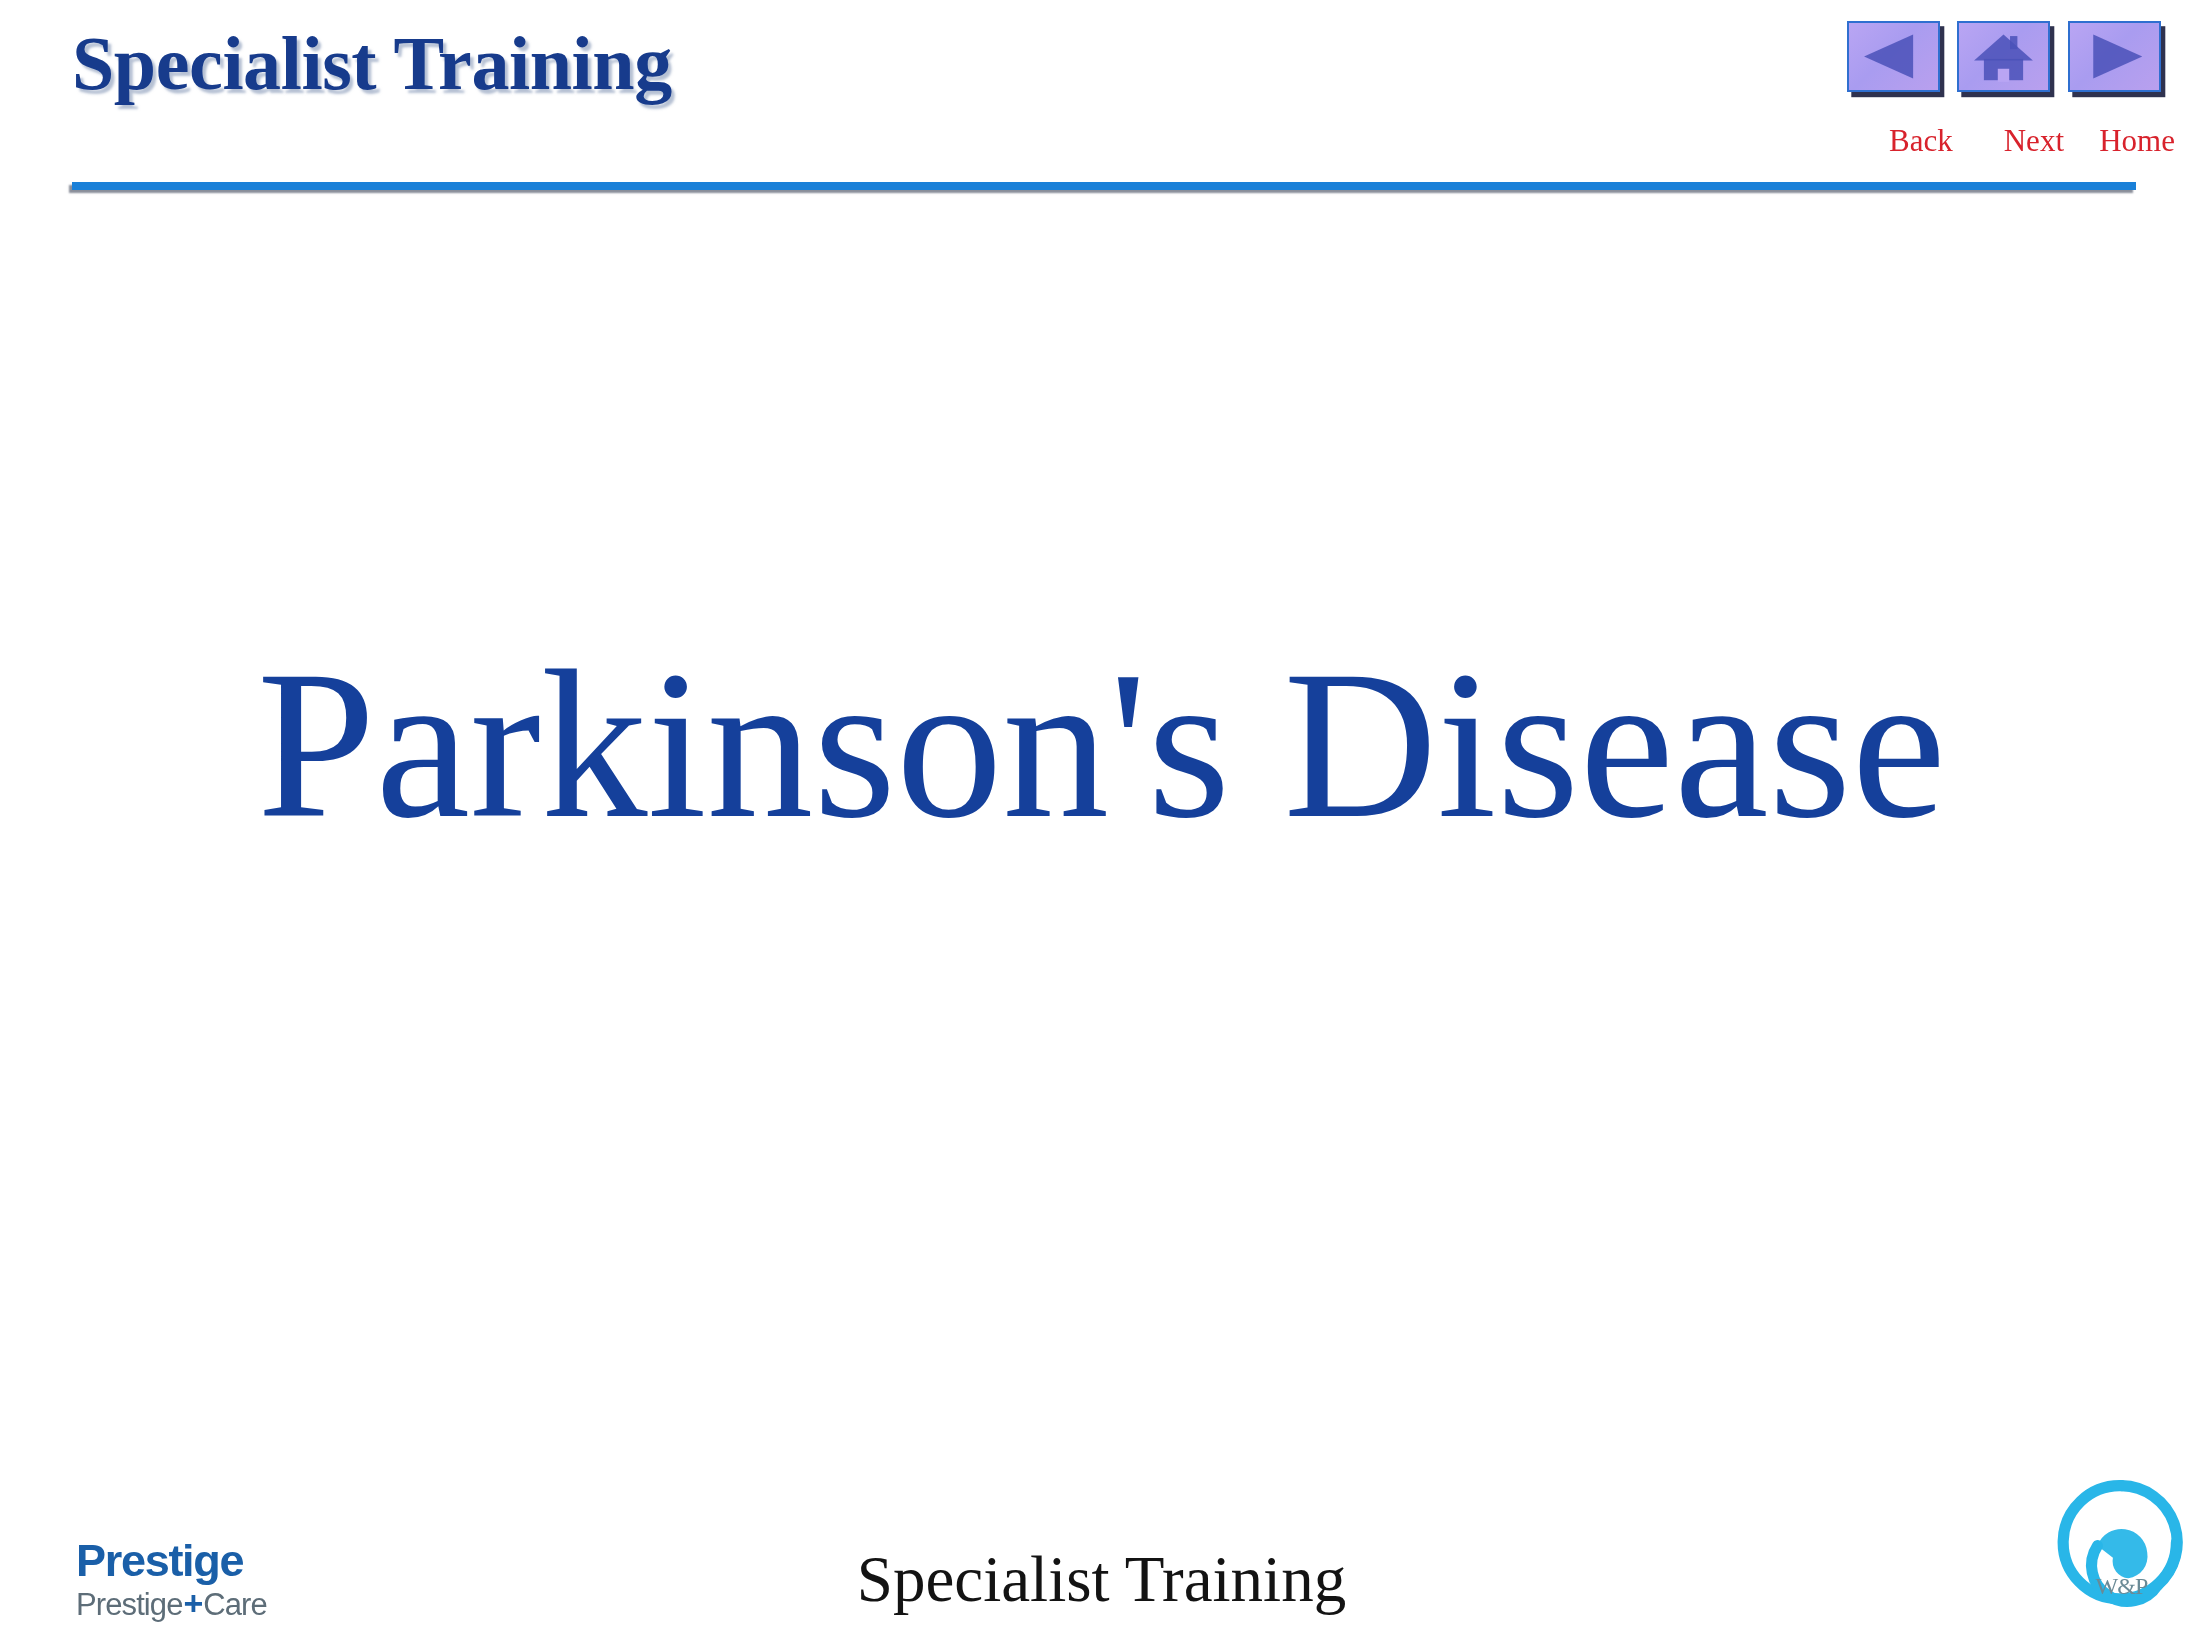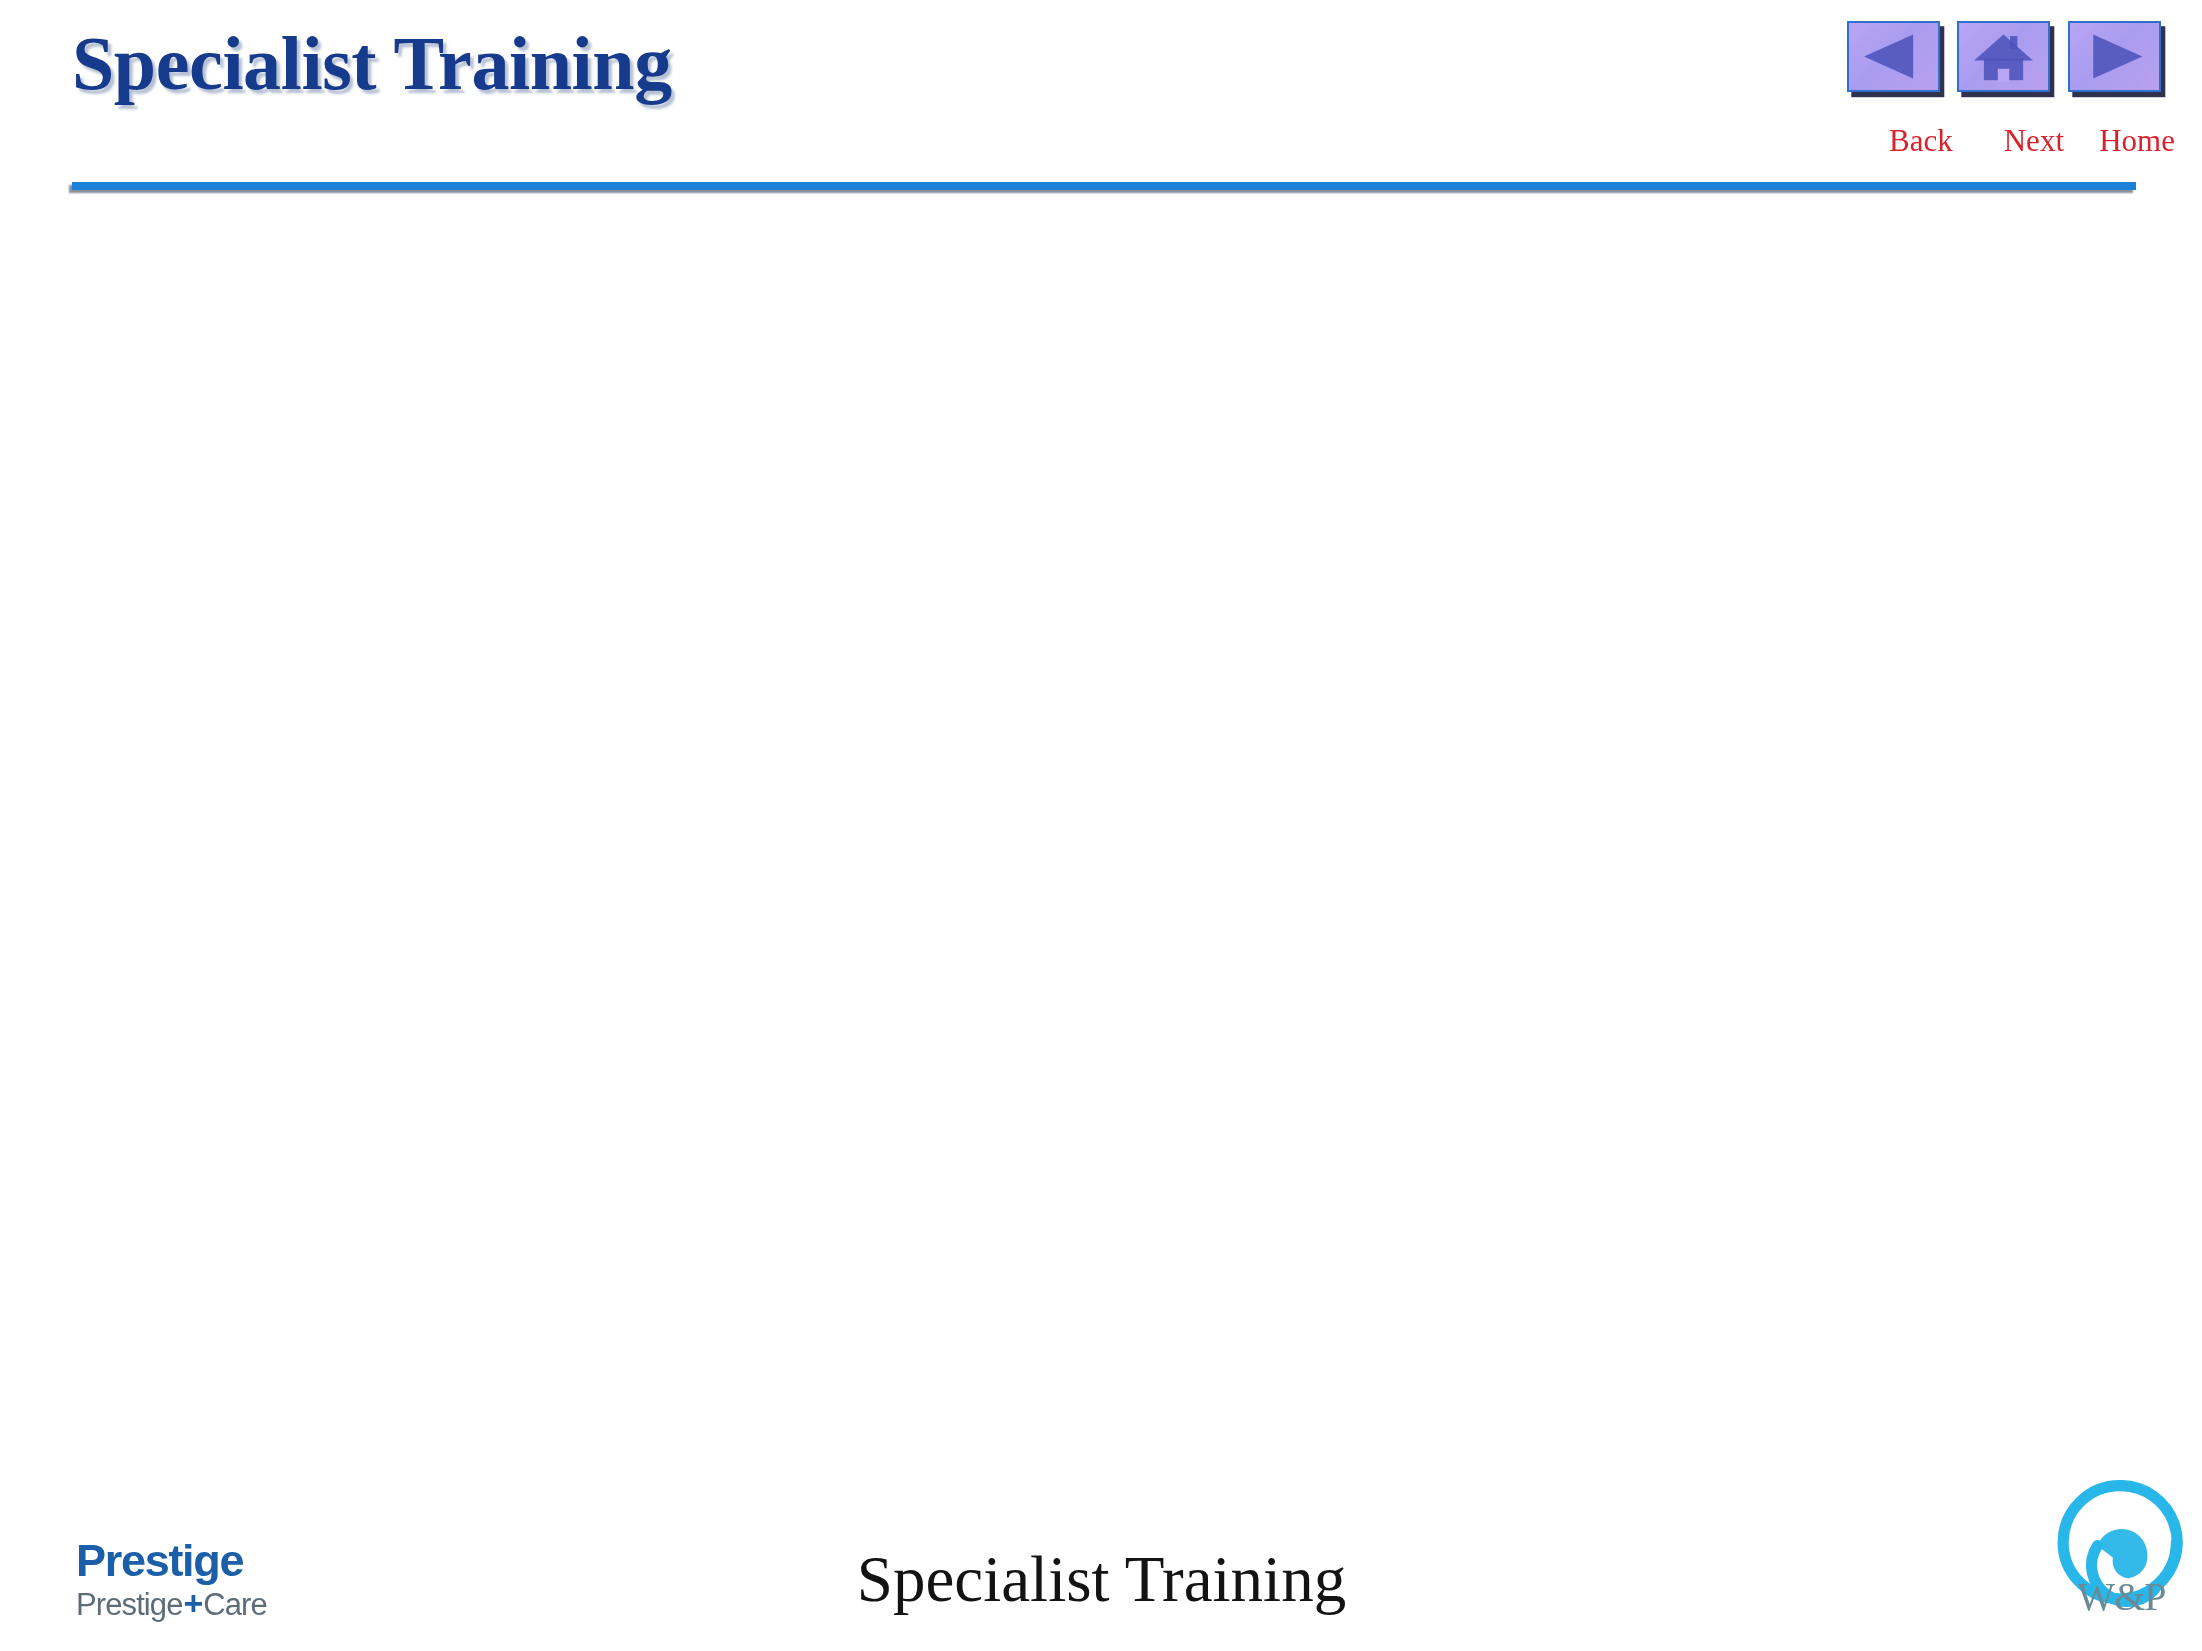--- a/index.html
+++ b/index.html
@@ -157,21 +157,21 @@
     height: 186px;
   }
   .wp-logo svg { display:block; width:100%; height:100%; }
   .wp-text {
     position: absolute;
     left: 0;
     right: 0;
     top: 110px;
     text-align: center;
     font-family: "Liberation Serif", "DejaVu Serif", serif;
-    font-size: 40px;
+    font-size: 24px;
     color: #6a8a96;
     letter-spacing: -0.9px;
   }
 </style>
 </head>
 <body>
 
 <div class="slide">
 
   <div class="header-title">Specialist Training</div>
@@ -205,20 +205,21 @@
           <polygon points="28,14 28,68 88,41" fill="#4a51b8" opacity="0.85"></polygon>
         </svg>
       </span>
     </div>
 
     <div class="nav-label back">Back</div>
     <div class="nav-label home">Next</div>
     <div class="nav-label next">Home</div>
   </div>
 
+  <div class="main-title">Parkinson's Disease</div>
 
   <div class="footer-text">Specialist Training</div>
 
   <div class="prestige-logo">
     <span class="prestige-word">Prestige</span>
     <span class="prestige-sub"><span>Prestige</span><span class="plus">+</span><span>Care</span></span>
   </div>
 
   <div class="wp-logo">
     <span>

